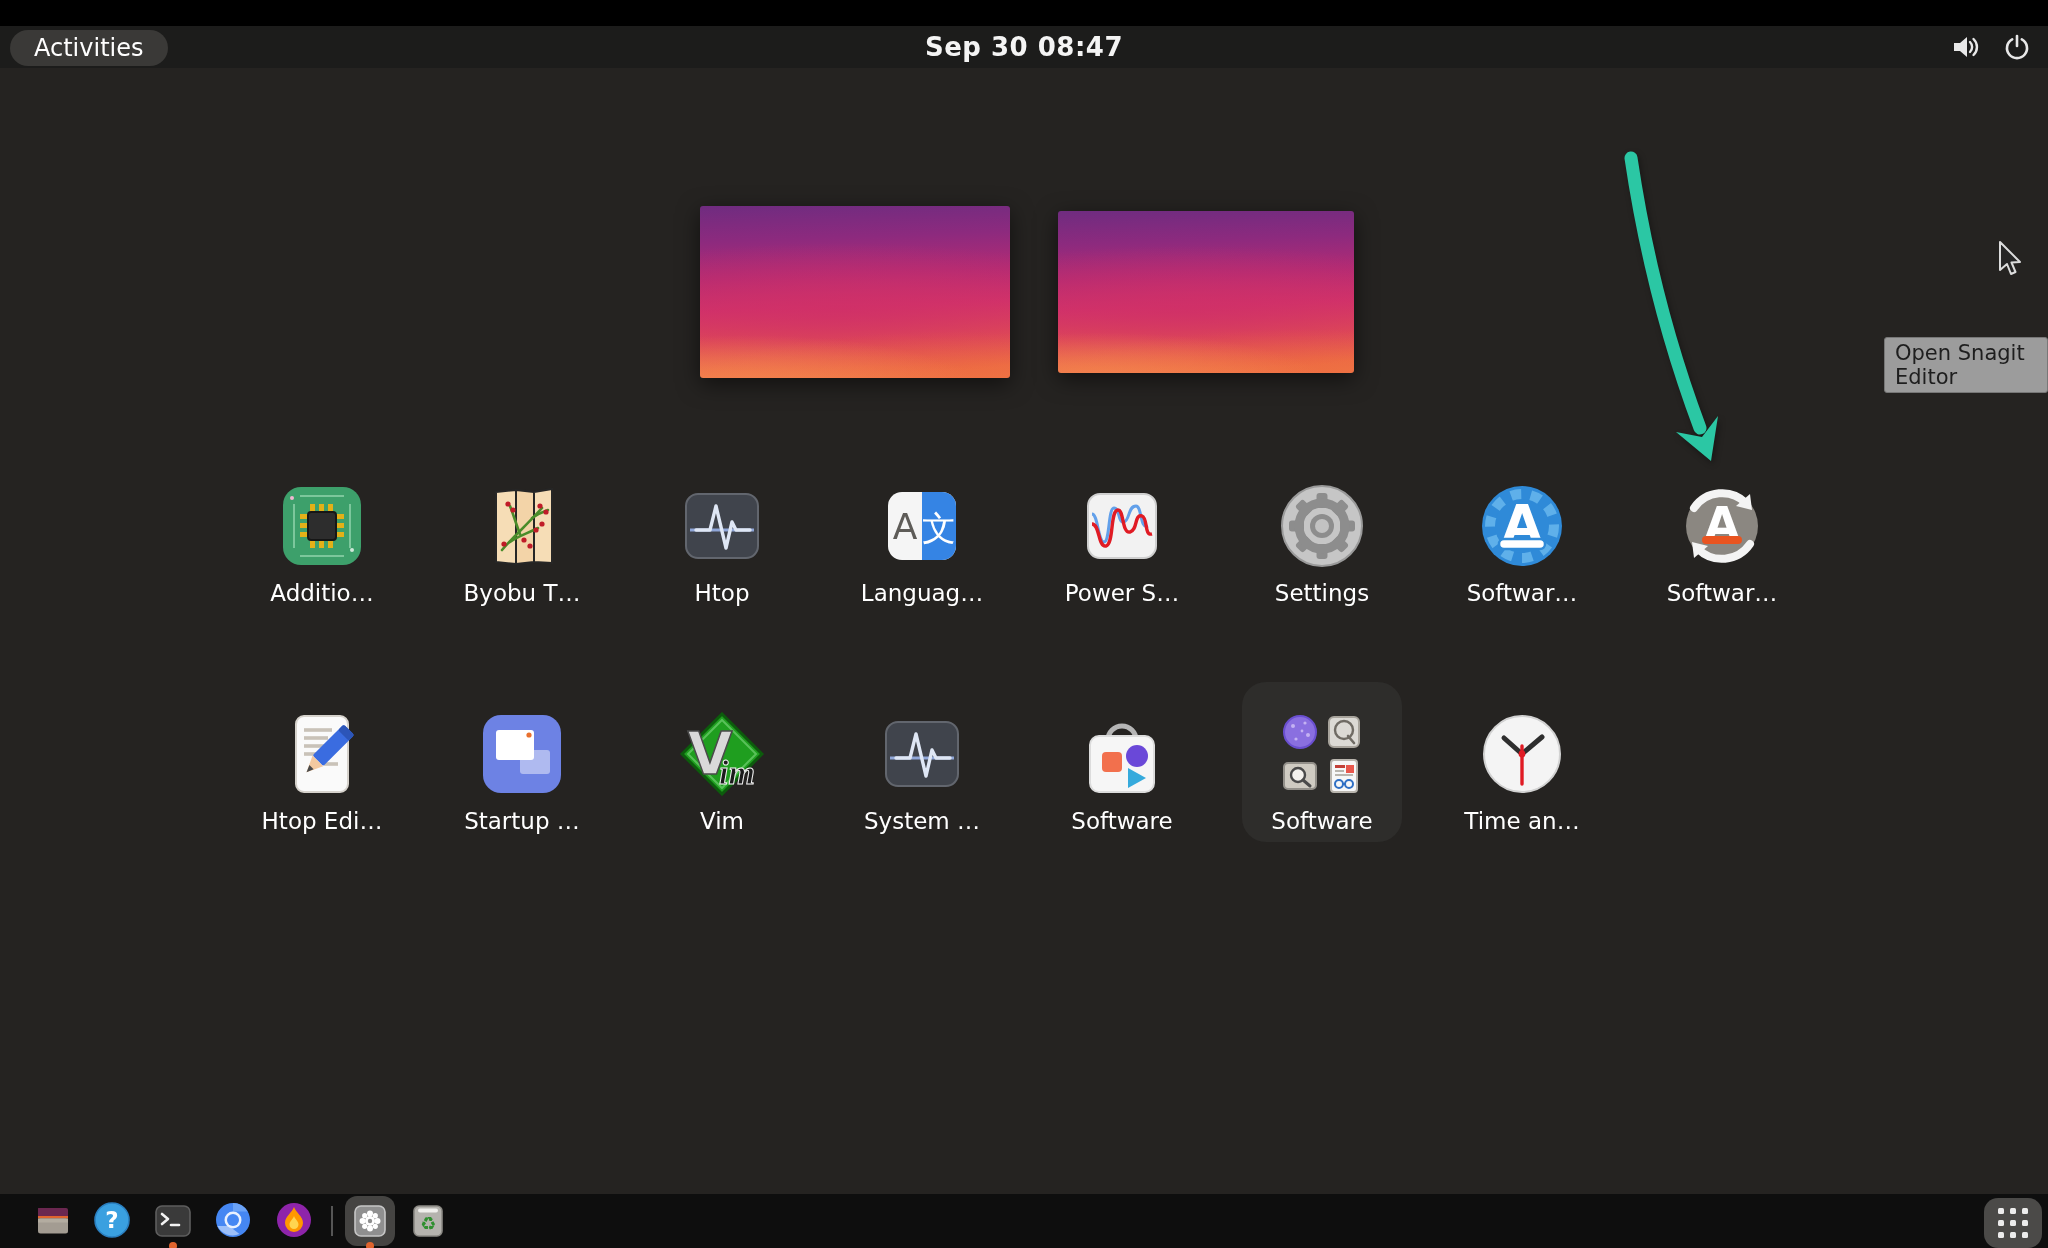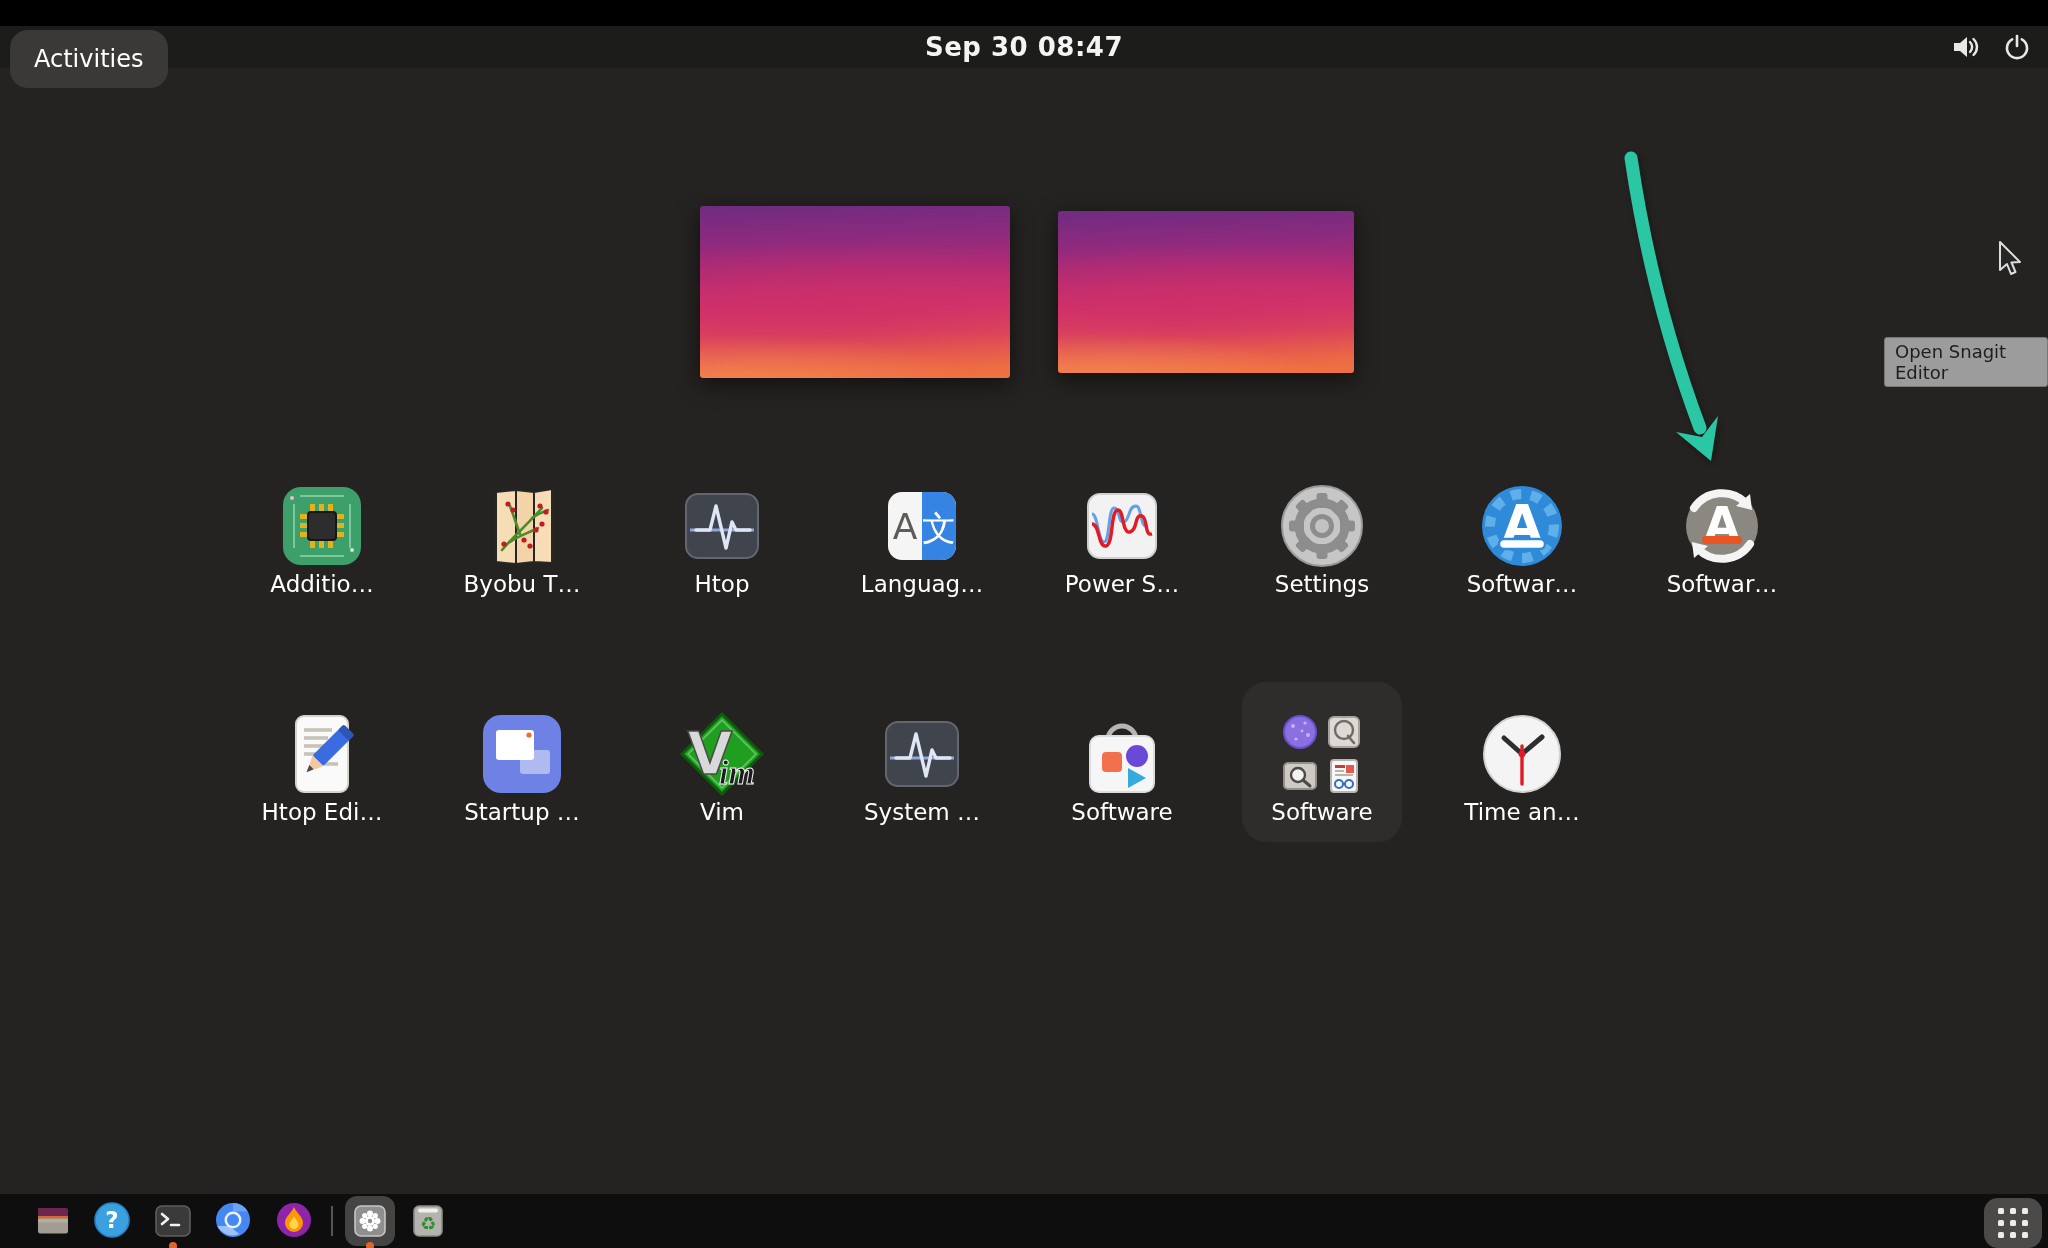--- a/index.html
+++ b/index.html
@@ -2,21 +2,21 @@
 <html><head>
 <meta charset="utf-8">
 <style>
   html,body{margin:0;padding:0;background:#000;}
   #screen{position:relative;width:2048px;height:1248px;overflow:hidden;
           background:#252321;font-family:"DejaVu Sans","Liberation Sans",sans-serif;
           -webkit-font-smoothing:antialiased;}
   
   .top-black{position:absolute;left:0;top:0;width:2048px;height:26px;background:#000;}
   .topbar{position:absolute;left:0;top:26px;width:2048px;height:42px;background:#1c1c1b;}
-  .activities{position:absolute;left:10px;top:4px;height:36px;padding:11px 24px;
+  .activities{position:absolute;left:10px;top:4px;height:36px;padding:0 24px;
               background:#3a3937;border-radius:18px;display:flex;align-items:center;
               color:#ffffff;font-size:24px;cursor:pointer;}
   .clock{position:absolute;left:0;top:0;width:100%;height:42px;display:flex;
          align-items:center;justify-content:center;color:#f4f4f4;font-size:26px;font-weight:600;letter-spacing:.5px;}
   .status-icons{position:absolute;right:18px;top:0;height:42px;display:flex;align-items:center;gap:22px;}
   
   .search-pill{position:absolute;left:760px;top:108px;width:544px;height:62px;background:#ffffff;
                border-radius:31px;display:flex;align-items:center;}
   .search-pill svg{margin-left:26px;}
   .search-input{border:none;outline:none;background:transparent;font-size:26px;color:#333;
@@ -30,28 +30,28 @@
         radial-gradient(150% 55% at 45% 60%, rgba(207,47,103,.75) 0%, rgba(207,47,103,0) 70%),
         linear-gradient(178deg,#6f2c80 0%,#8d2a7e 20%,#b22b74 40%,#d2336a 58%,#e14e53 76%,#ec6f47 92%,#ef7d49 100%);}
   #ws1{left:700px;top:206px;width:310px;height:172px;}
   #ws2{left:1058px;top:211px;width:296px;height:162px;}
   
   .grid-row{position:absolute;left:222px;width:1600px;display:flex;}
   #row1{top:480px;} #row2{top:708px;} #row3{top:936px;}
   .app-cell{position:relative;width:200px;display:flex;flex-direction:column;align-items:center;
             padding-top:4px;cursor:pointer;}
   .app-icon{position:relative;width:84px;height:84px;z-index:1;}
-  .app-label{margin-top:3px;color:#ffffff;font-size:23px;z-index:1;white-space:nowrap;}
+  .app-label{margin-top:12px;color:#ffffff;font-size:23px;z-index:1;white-space:nowrap;}
   .folder-hilite{position:absolute;left:50%;top:-26px;transform:translateX(-50%);
                  width:160px;height:160px;background:#2e2d2b;border-radius:24px;z-index:0;}
   .mini-grid{position:absolute;left:50%;top:50%;transform:translate(-50%,-50%);
              display:grid;grid-template-columns:38px 38px;grid-template-rows:38px 38px;gap:6px;}
   
   .tooltip{position:absolute;left:1884px;top:337px;background:#9c9c9c;color:#1e1e1e;
-           font-size:18px;padding:3px 10px;border-radius:3px;border:1px solid #777;}
+           font-size:21px;padding:3px 10px;border-radius:3px;border:1px solid #777;}
   #arrow-annotation{position:absolute;left:1600px;top:140px;filter:drop-shadow(2px 3px 3px rgba(0,0,0,.35));}
   #cursor{position:absolute;left:1997px;top:240px;}
   
   .dock{position:absolute;left:0;top:1194px;width:2048px;height:54px;background:#0e0e0e;}
   .dock-item{position:absolute;cursor:pointer;}
   .dock-sep{position:absolute;left:331px;top:12px;width:2px;height:30px;background:#565656;}
   .dock-hilite{position:absolute;left:345px;top:2px;width:50px;height:50px;background:#454442;border-radius:12px;}
   .run-dot{position:absolute;top:48px;width:8px;height:8px;border-radius:50%;background:#e0642e;}
   .show-apps{position:absolute;left:1984px;top:1198px;width:58px;height:50px;background:#4b4a48;
              border-radius:14px;display:flex;align-items:center;justify-content:center;cursor:pointer;}

